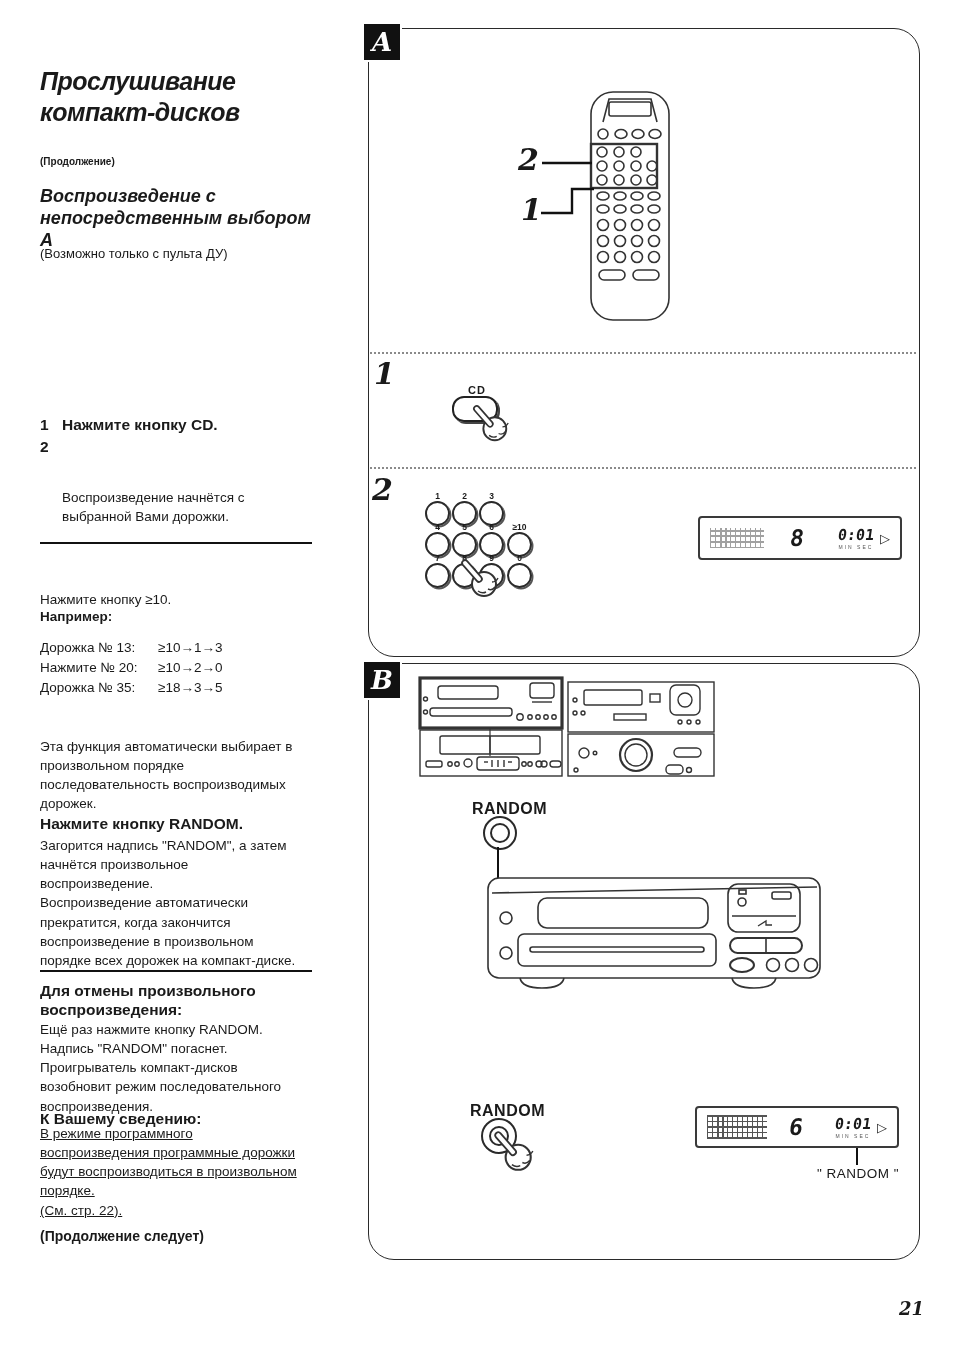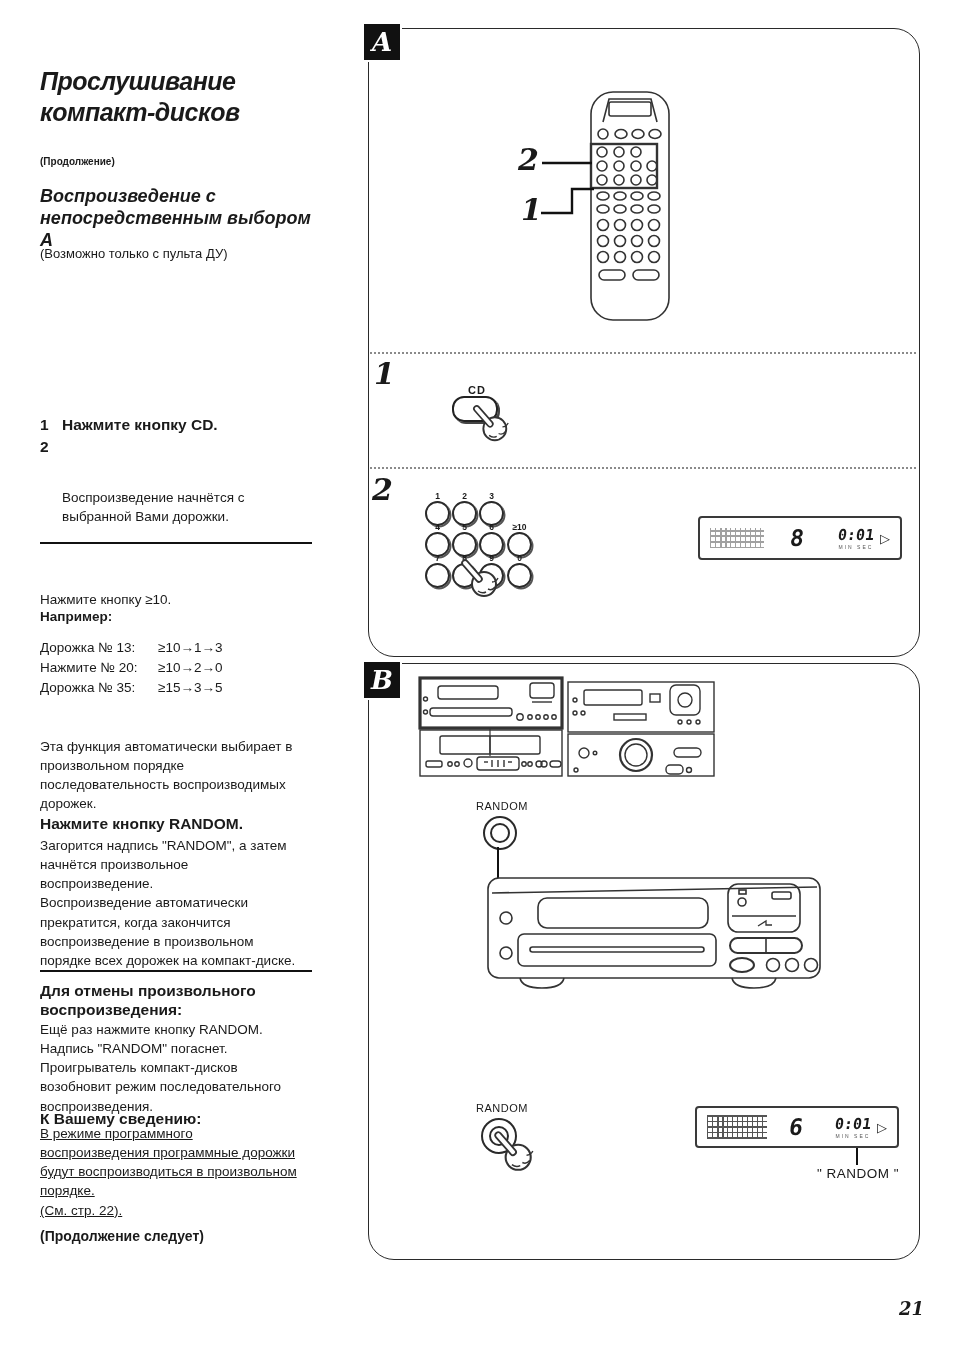--- a/index.html
+++ b/index.html
@@ -48,21 +48,21 @@
   .disp{border:2px solid #3a3a3a;border-radius:4px;display:flex;align-items:center;padding:0 10px;box-sizing:border-box;background:#fff;}
   .cal{height:20px;background:
         repeating-linear-gradient(90deg,#555 0 1.5px,transparent 1.5px 5px),
         repeating-linear-gradient(0deg,#555 0 1.5px,transparent 1.5px 5.5px);}
   .seg{font-family:"DejaVu Sans Mono",monospace;font-weight:bold;transform:skewX(-8deg);}
   .track{font-size:23px;}
   .time{font-size:15px;}
   .minisec{font-size:5px;color:#555;letter-spacing:2px;text-align:center;}
   .play{font-size:13px;margin-left:6px;}
 
-  .randlabel{font-size:11px;font-weight:normal;letter-spacing:0.5px;}
+  .randlabel{font-size:16px;font-weight:bold;letter-spacing:0.5px;}
   .ringbtn{border:2px solid #2a2a2a;border-radius:50%;display:flex;align-items:center;justify-content:center;}
   .ringbtn .inner{border:2px solid #2a2a2a;border-radius:50%;width:16px;height:16px;}
 
   .caption-random{font-size:13.5px;letter-spacing:0.5px;}
   .pageno{font-family:"DejaVu Serif",serif;font-style:italic;font-weight:bold;font-size:18px;}
 
   svg{display:block;}
 </style>
 </head>
 <body>
@@ -103,21 +103,21 @@
     <div class="exrow">
       <span class="exlab">Дорожка № 13:</span>
       <span>≥10→1→3</span>
     </div>
     <div class="exrow">
       <span class="exlab">Нажмите № 20:</span>
       <span>≥10→2→0</span>
     </div>
     <div class="exrow">
       <span class="exlab">Дорожка № 35:</span>
-      <span>≥15→3→5</span>
+      <span>≥18→3→5</span>
     </div>
   </div>
 
 
   <div class="abs body13 ml" style="left:40px;top:737px;width:310px;">Эта функция автоматически выбирает в
 произвольном порядке
 последовательность воспроизводимых
 дорожек.</div>
 
   <div class="abs h-bold" style="left:40px;top:815px;">Нажмите кнопку RANDOM.</div>

